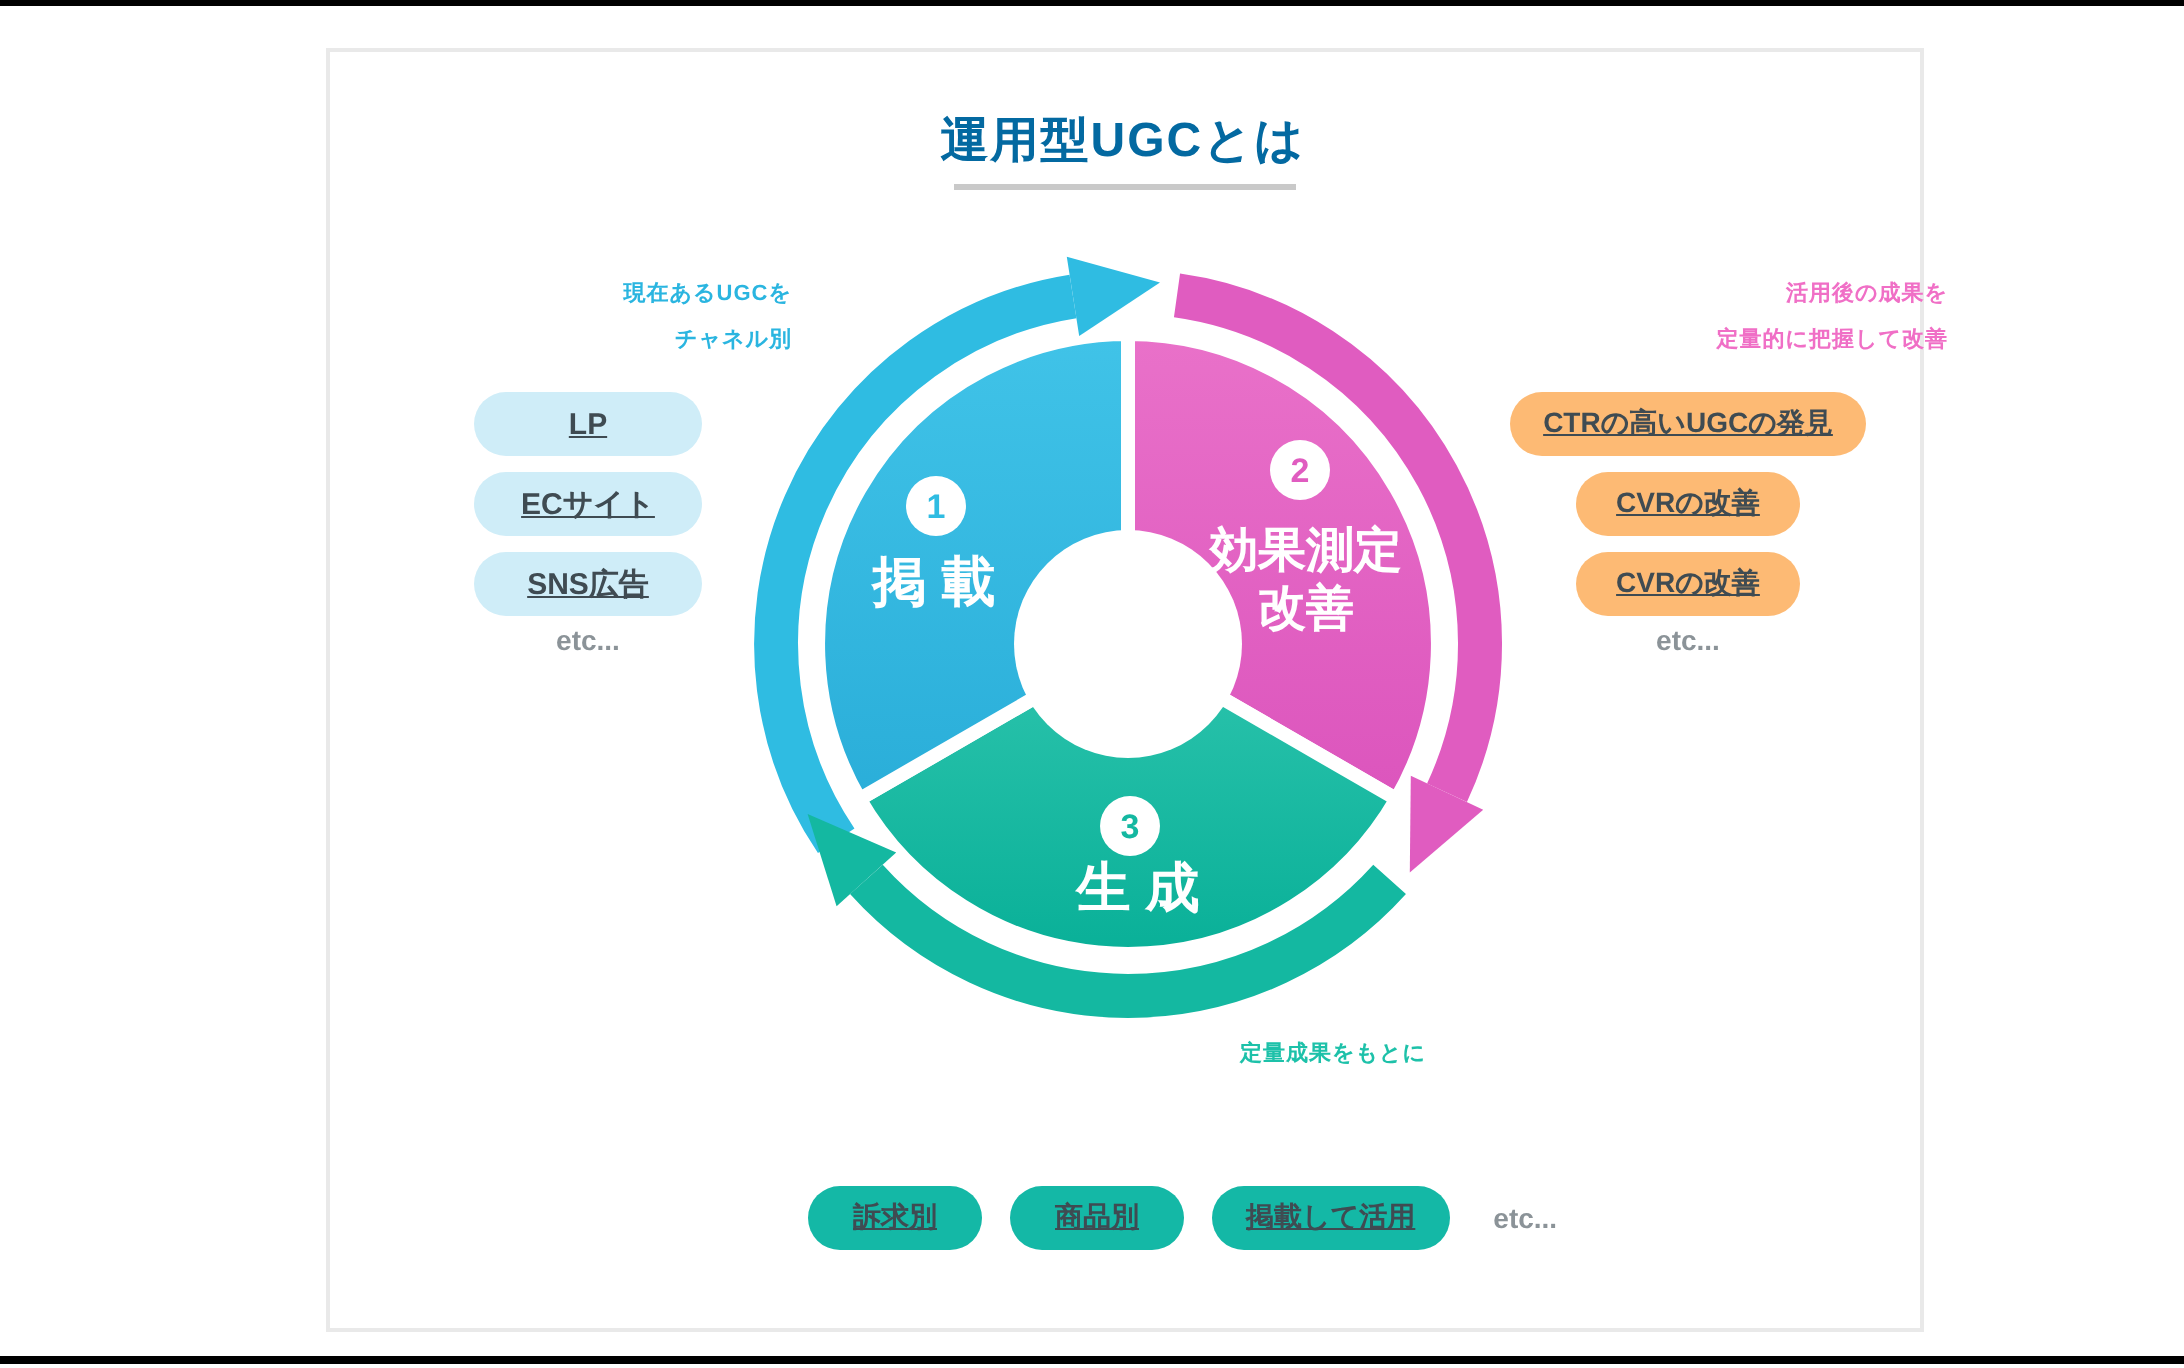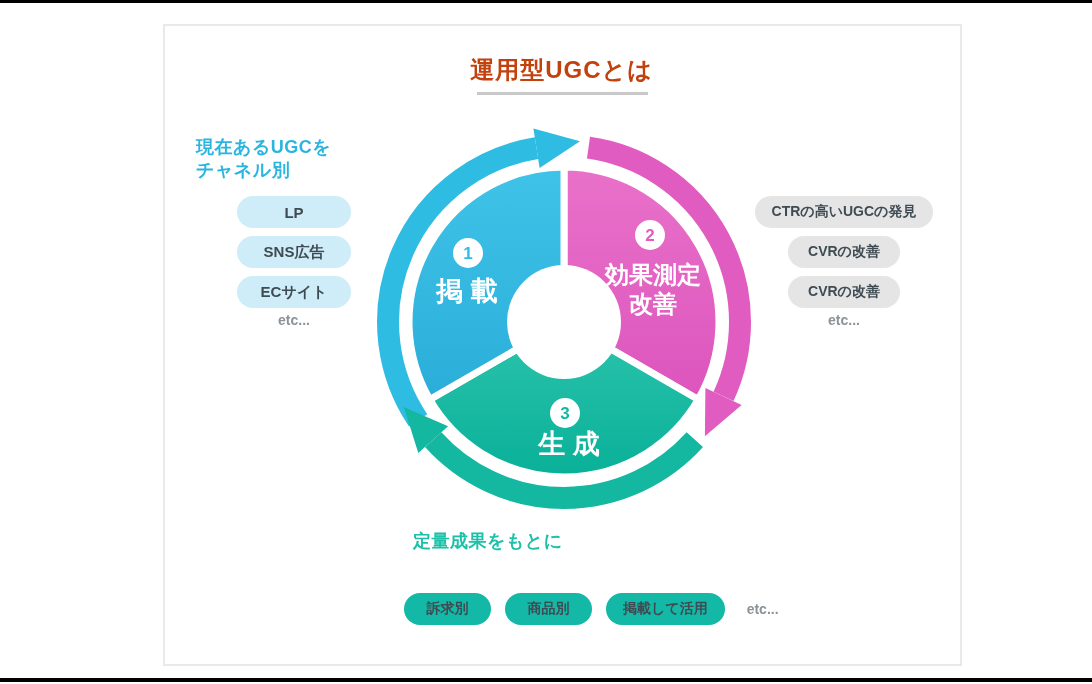--- a/index.html
+++ b/index.html
@@ -10,51 +10,51 @@
   }
   .bar { position:absolute; left:0; width:1092px; background:#000; }
   .bar.top { top:0; height:3px; }
   .bar.bottom { top:678px; height:4px; }
   .card {
     position:absolute; left:163px; top:24px; width:799px; height:642px;
     background:#fff; border:2px solid #e9e9e9;
   }
   .title {
     position:absolute; left:163px; top:54px; width:797px;
-    text-align:center; font-size:24px; font-weight:bold; color:#c2410c;
+    text-align:center; font-size:24px; font-weight:bold; color:#0369a1;
     letter-spacing:1px;
   }
   .title-underline {
     position:absolute; left:477px; top:92px; width:171px; height:3px;
     background:#c9c9c9;
   }
   .cycle { position:absolute; left:354px; top:112px; width:420px; height:420px; }
 
   .seg-label { fill:#ffffff; font-size:27px; font-weight:bold; text-anchor:middle; }
   .seg-label.sm { font-size:24px; }
   .badge-num { font-size:17px; font-weight:bold; text-anchor:middle; }
   .badge-num.c1 { fill:#2fbce2; }
   .badge-num.c2 { fill:#e05cc0; }
   .badge-num.c3 { fill:#14b8a1; }
 
   .panel-heading {
-    position:absolute; text-align:left; font-size:18px; font-weight:bold;
+    position:absolute; text-align:right; font-size:11px; font-weight:bold;
     line-height:23px; letter-spacing:0.5px;
   }
   .cyan-text { color:#2ab5e0; }
   .pink-text { color:#f06fc6; }
   .teal-text { color:#1dc1a9; }
 
   .pill-col { position:absolute; display:flex; flex-direction:column; gap:8px; align-items:center; }
   .pill {
     height:32px; border-radius:16px; display:flex; align-items:center; justify-content:center;
-    font-size:14px; font-weight:bold; color:#3f4b52; padding:0 17px; white-space:nowrap;
+    font-size:14px; font-weight:bold; color:#3f4b52; padding:0 17px; white-space:nowrap;text-decoration:underline;
   }
   .cyan-pill { background:#cfedf8; min-width:114px; font-size:15px; }
-  .pink-pill { background:#e5e5e5; min-width:112px; }
+  .pink-pill { background:#fdba74; min-width:112px; }
   .teal-pill { background:#14b8a6; min-width:87px; }
 
   .pill-row { position:absolute; display:flex; flex-direction:row; gap:14px; align-items:center; }
   .etc {
     position:absolute; text-align:center; font-size:14px; font-weight:bold; color:#8b9398;
   }
   .etc-inline { font-size:14px; font-weight:bold; color:#8b9398; margin-left:8px; }
 </style>
 </head>
 <body>
@@ -109,33 +109,37 @@
     <text x="211" y="307" class="badge-num c3">3</text>
     <text x="215" y="341" class="seg-label">生 成</text>
   </svg>
 
   <div class="panel-heading cyan-text" style="left:196px; top:136px; width:200px;">
     <div>現在あるUGCを</div>
     <div>チャネル別</div>
   </div>
   <div class="pill-col" style="left:237px; top:196px; width:114px;">
     <div class="pill cyan-pill">LP</div>
+    <div class="pill cyan-pill">ECサイト</div>
     <div class="pill cyan-pill">SNS広告</div>
-    <div class="pill cyan-pill">ECサイト</div>
   </div>
   <div class="etc" style="left:244px; top:312px; width:100px;">etc...</div>
 
+  <div class="panel-heading pink-text" style="left:714px; top:136px; width:260px;">
+    <div>活用後の成果を</div>
+    <div>定量的に把握して改善</div>
+  </div>
   <div class="pill-col" style="left:714px; top:196px; width:260px;">
     <div class="pill pink-pill">CTRの高いUGCの発見</div>
     <div class="pill pink-pill">CVRの改善</div>
     <div class="pill pink-pill">CVRの改善</div>
   </div>
   <div class="etc" style="left:794px; top:312px; width:100px;">etc...</div>
 
-  <div class="panel-heading teal-text" style="left:413px; top:530px; width:300px;">
+  <div class="panel-heading teal-text" style="left:413px; top:516px; width:300px;">
     <div>定量成果をもとに</div>
   </div>
   <div class="pill-row" style="left:404px; top:593px;">
     <div class="pill teal-pill">訴求別</div>
     <div class="pill teal-pill">商品別</div>
     <div class="pill teal-pill">掲載して活用</div>
     <span class="etc-inline">etc...</span>
   </div>
 </div>
 

